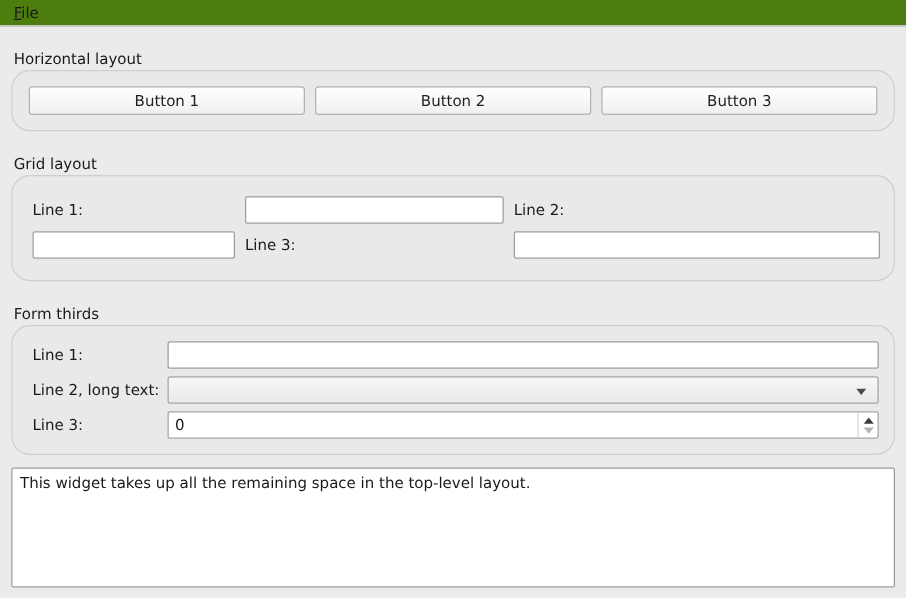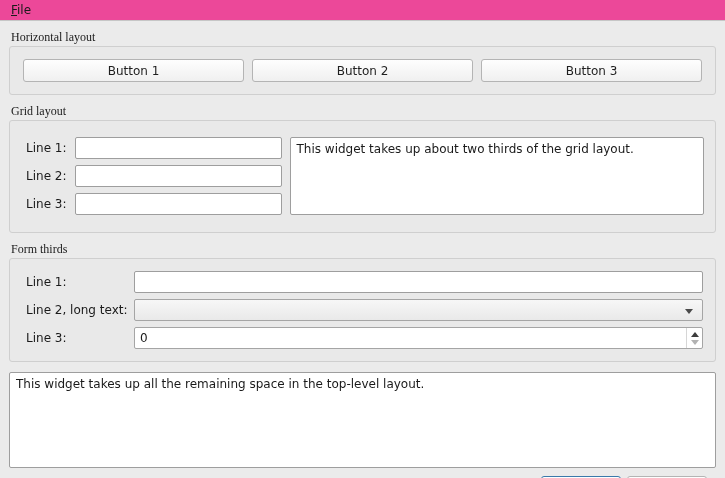--- a/index.html
+++ b/index.html
@@ -6,34 +6,34 @@
   html, body { width: 725px; height: 478px; overflow: hidden; }
   body {
     background: #ebebeb;
     font-family: "DejaVu Sans", "Liberation Sans", sans-serif;
     font-size: 12px;
     color: #1a1a1a;
   }
   
   .menubar {
     height: 21px;
-    background: #ec4899;
+    background: #4d7c0f;
     border-bottom: 1px solid #c6c6c6;
     display: flex;
     align-items: center;
     padding-left: 5px;
   }
   .menu-item { padding: 2px 6px; cursor: default; }
   .menu-item .mn { text-decoration: underline; }
   
   .page { padding: 0 9px; }
-  .gb-title { margin: 9px 0 2px 2px; line-height: 14px; font-family: Liberation Serif, serif; }
+  .gb-title { margin: 19px 0 2px 2px; line-height: 14px; }
   .gb-body {
     border: 1px solid #cfcfcf;
-    border-radius: 3px;
+    border-radius: 15px;
     background: #e9e9e9;
   }
   
   .qbtn {
     background: linear-gradient(to bottom, #fefefe, #f0f0f0);
     border: 1px solid #b4b4b4;
     border-radius: 3px;
     height: 23px;
     font-family: inherit;
     font-size: 12px;
@@ -184,21 +184,20 @@
   <div class="gb-body hbox">
     <button class="qbtn">Button 1</button>
     <button class="qbtn">Button 2</button>
     <button class="qbtn">Button 3</button>
   </div>
 
   <div class="gb-title">Grid layout</div>
   <div class="gb-body gridbox">
     <div class="row-label">Line 1:</div>
     <input class="qlineedit" value="" style="">
-    <div class="qtextedit big-text">This widget takes up about two thirds of the grid layout.</div>
     <div class="row-label">Line 2:</div>
     <input class="qlineedit" value="" style="">
     <div class="row-label">Line 3:</div>
     <input class="qlineedit" value="" style="">
   </div>
 
   <div class="gb-title">Form thirds</div>
   <div class="gb-body formbox">
     <div class="row-label">Line 1:</div>
     <input class="qlineedit" value="" style="">

